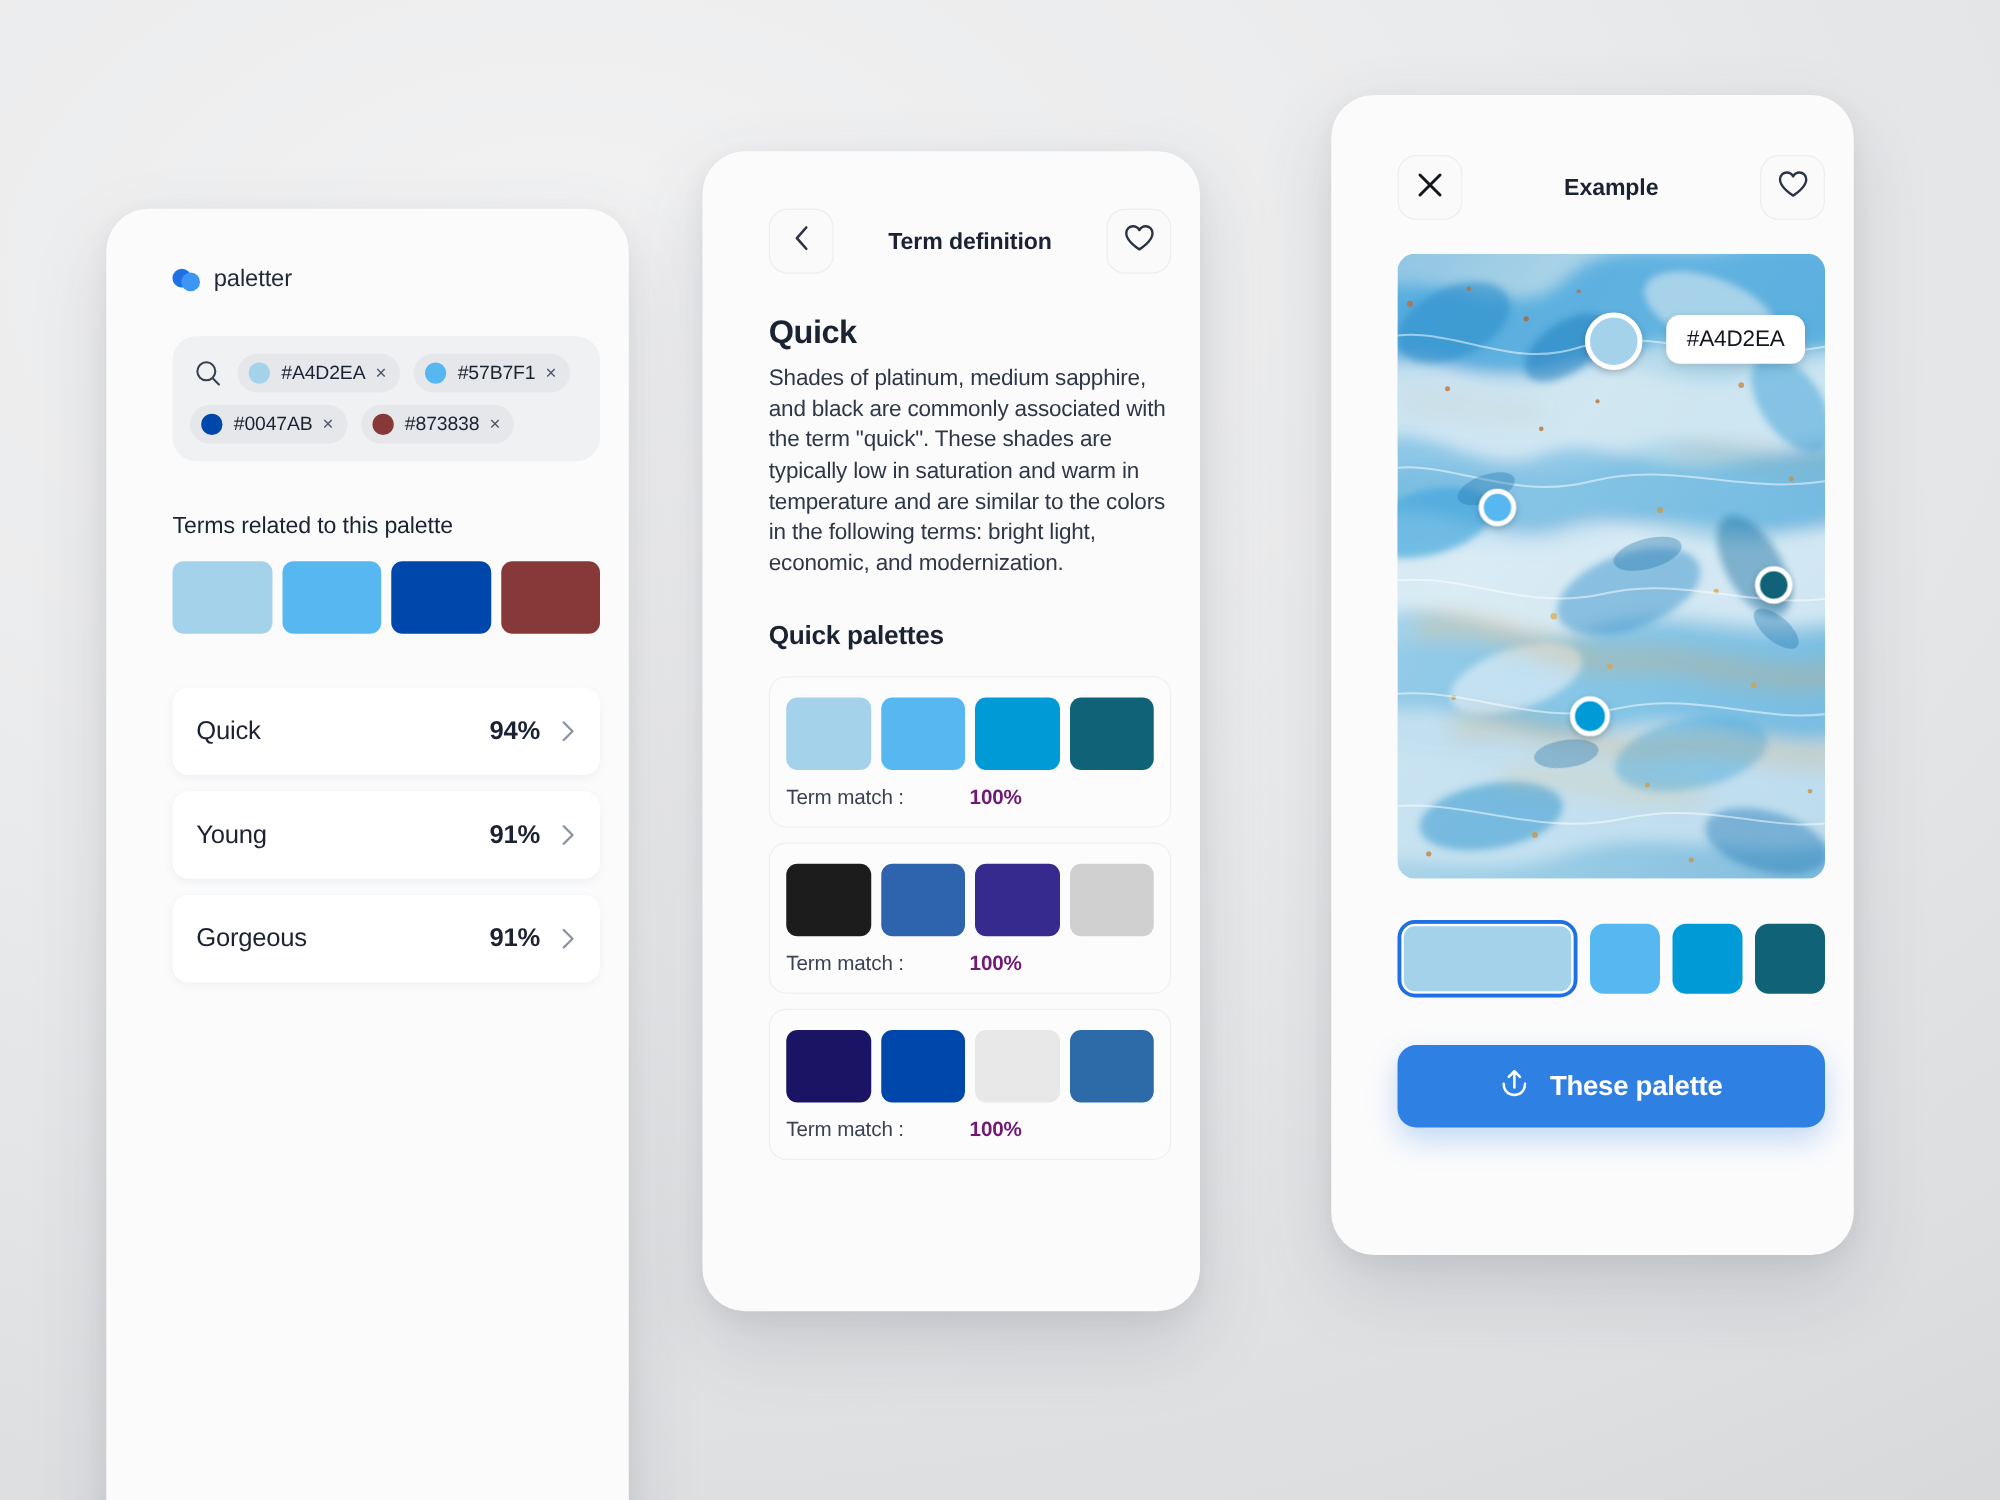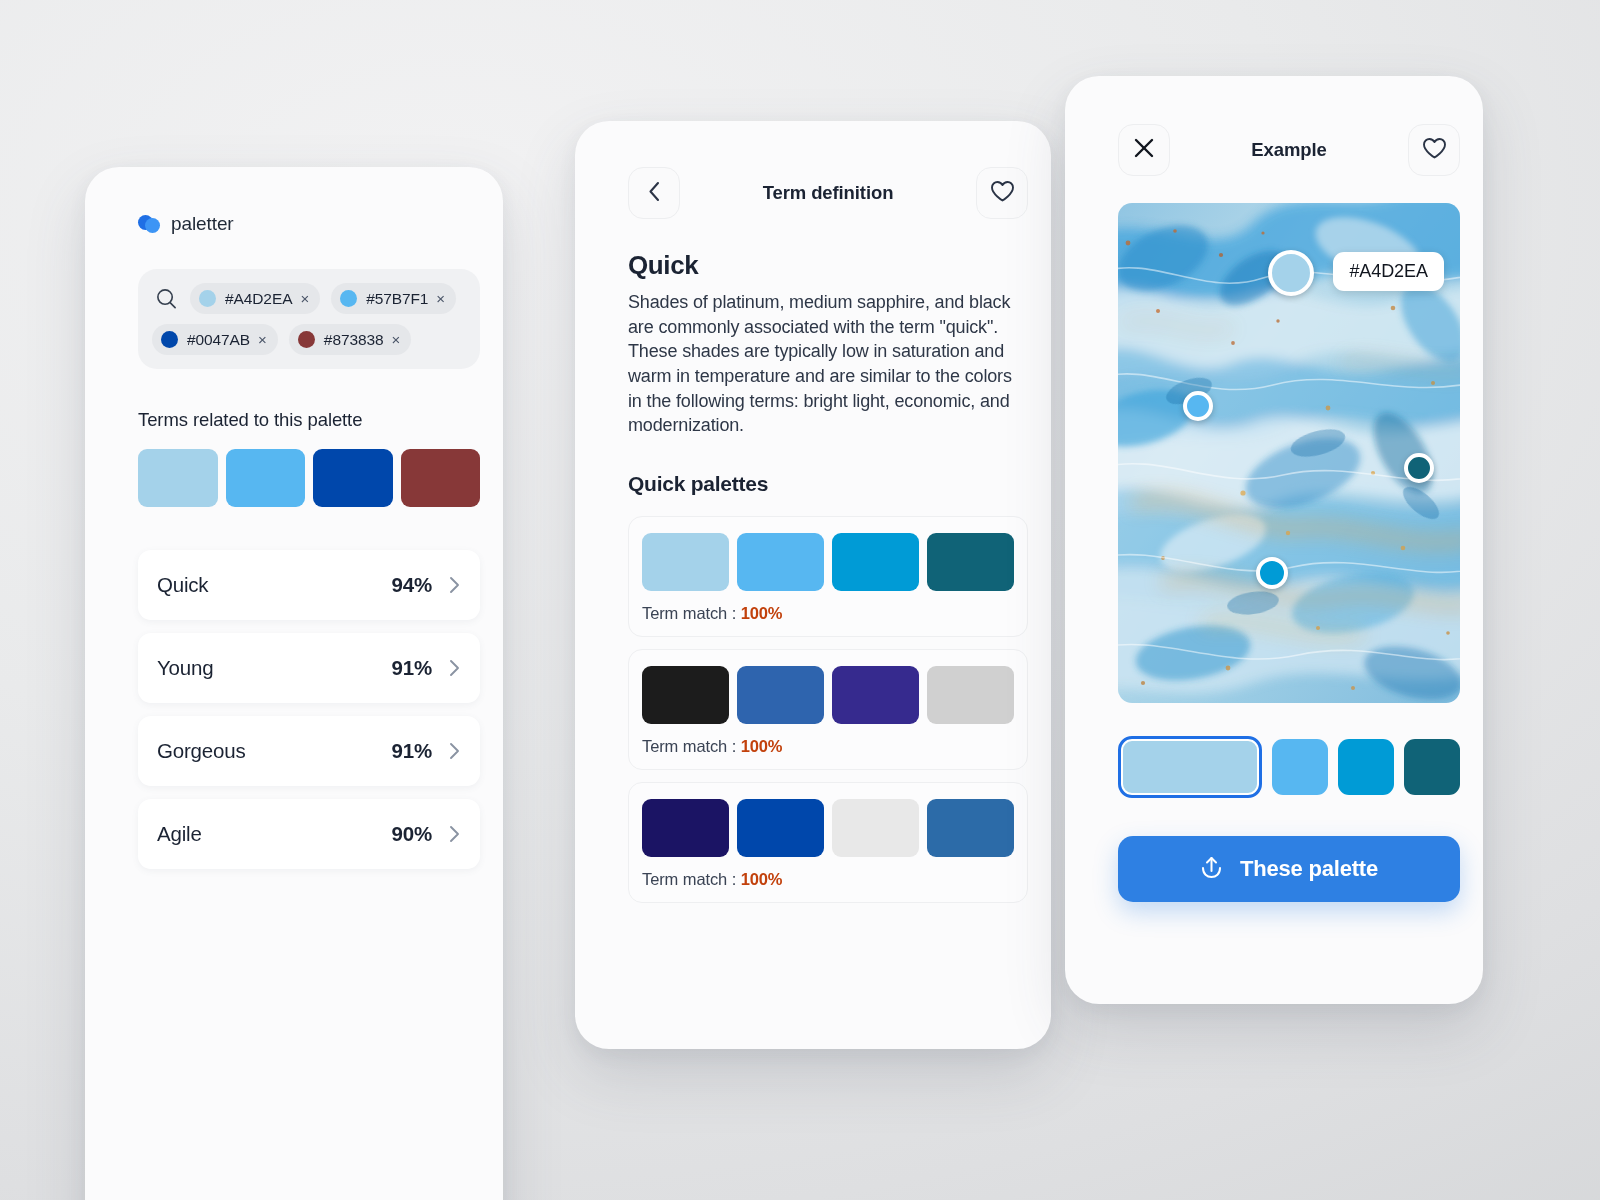--- a/index.html
+++ b/index.html
@@ -25,21 +25,21 @@
   .phone {
     position: absolute;
     background: #FBFBFC;
     border-radius: 34px;
     box-shadow: 0 26px 60px rgba(70,80,95,0.17), 0 6px 18px rgba(70,80,95,0.07);
     overflow: hidden;
     padding-left: 30px;
   }
 
   #phone-1 { left: 85px;  top: 167px; width: 418px; height: 1156px; }
-  #phone-2 { left: 575px; top: 121px; width: 476px; height: 928px; }
+  #phone-2 { left: 562px; top: 121px; width: 398px; height: 928px; }
   #phone-3 { left: 1065px;top: 76px;  width: 418px; height: 928px; }
 
   
   .p1-inner { padding: 46px 23px 0 23px; }
 
   .brand-row {
     display: flex;
     align-items: center;
     gap: 10px;
     margin-bottom: 34px;
@@ -226,21 +226,21 @@
   .pal-swatch {
     flex: 1;
     height: 58px;
     border-radius: 9px;
   }
   .pal-match {
     font-size: 16.5px;
     color: #3A4354;
     letter-spacing: -0.1px;
   }
-  .pal-match b { color: #c2410c; }
+  .pal-match b { color: #701a75; margin-left: 48px; }
 
   
   .p3-inner { padding: 48px 23px 0 23px; display: flex; flex-direction: column; height: 100%; }
 
   .p3-nav {
     display: flex;
     align-items: center;
     justify-content: space-between;
     margin-bottom: 27px;
   }
@@ -391,31 +391,20 @@
               <svg width="11" height="18" viewBox="0 0 11 18" fill="none" stroke="#8A93A2" stroke-width="1.9" stroke-linecap="round" stroke-linejoin="round">
                   <polyline points="2,2 9,9 2,16"></polyline>
                 </svg>
             </span>
           </span>
         </div>
         <div class="term-card">
           <span class="term-name">Gorgeous</span>
           <span class="term-right">
             <span class="term-pct">91%</span>
-            <span class="chev">
-              <svg width="11" height="18" viewBox="0 0 11 18" fill="none" stroke="#8A93A2" stroke-width="1.9" stroke-linecap="round" stroke-linejoin="round">
-                  <polyline points="2,2 9,9 2,16"></polyline>
-                </svg>
-            </span>
-          </span>
-        </div>
-        <div class="term-card">
-          <span class="term-name">Agile</span>
-          <span class="term-right">
-            <span class="term-pct">90%</span>
             <span class="chev">
               <svg width="11" height="18" viewBox="0 0 11 18" fill="none" stroke="#8A93A2" stroke-width="1.9" stroke-linecap="round" stroke-linejoin="round">
                   <polyline points="2,2 9,9 2,16"></polyline>
                 </svg>
             </span>
           </span>
         </div>
       </div>
 
     </div>

